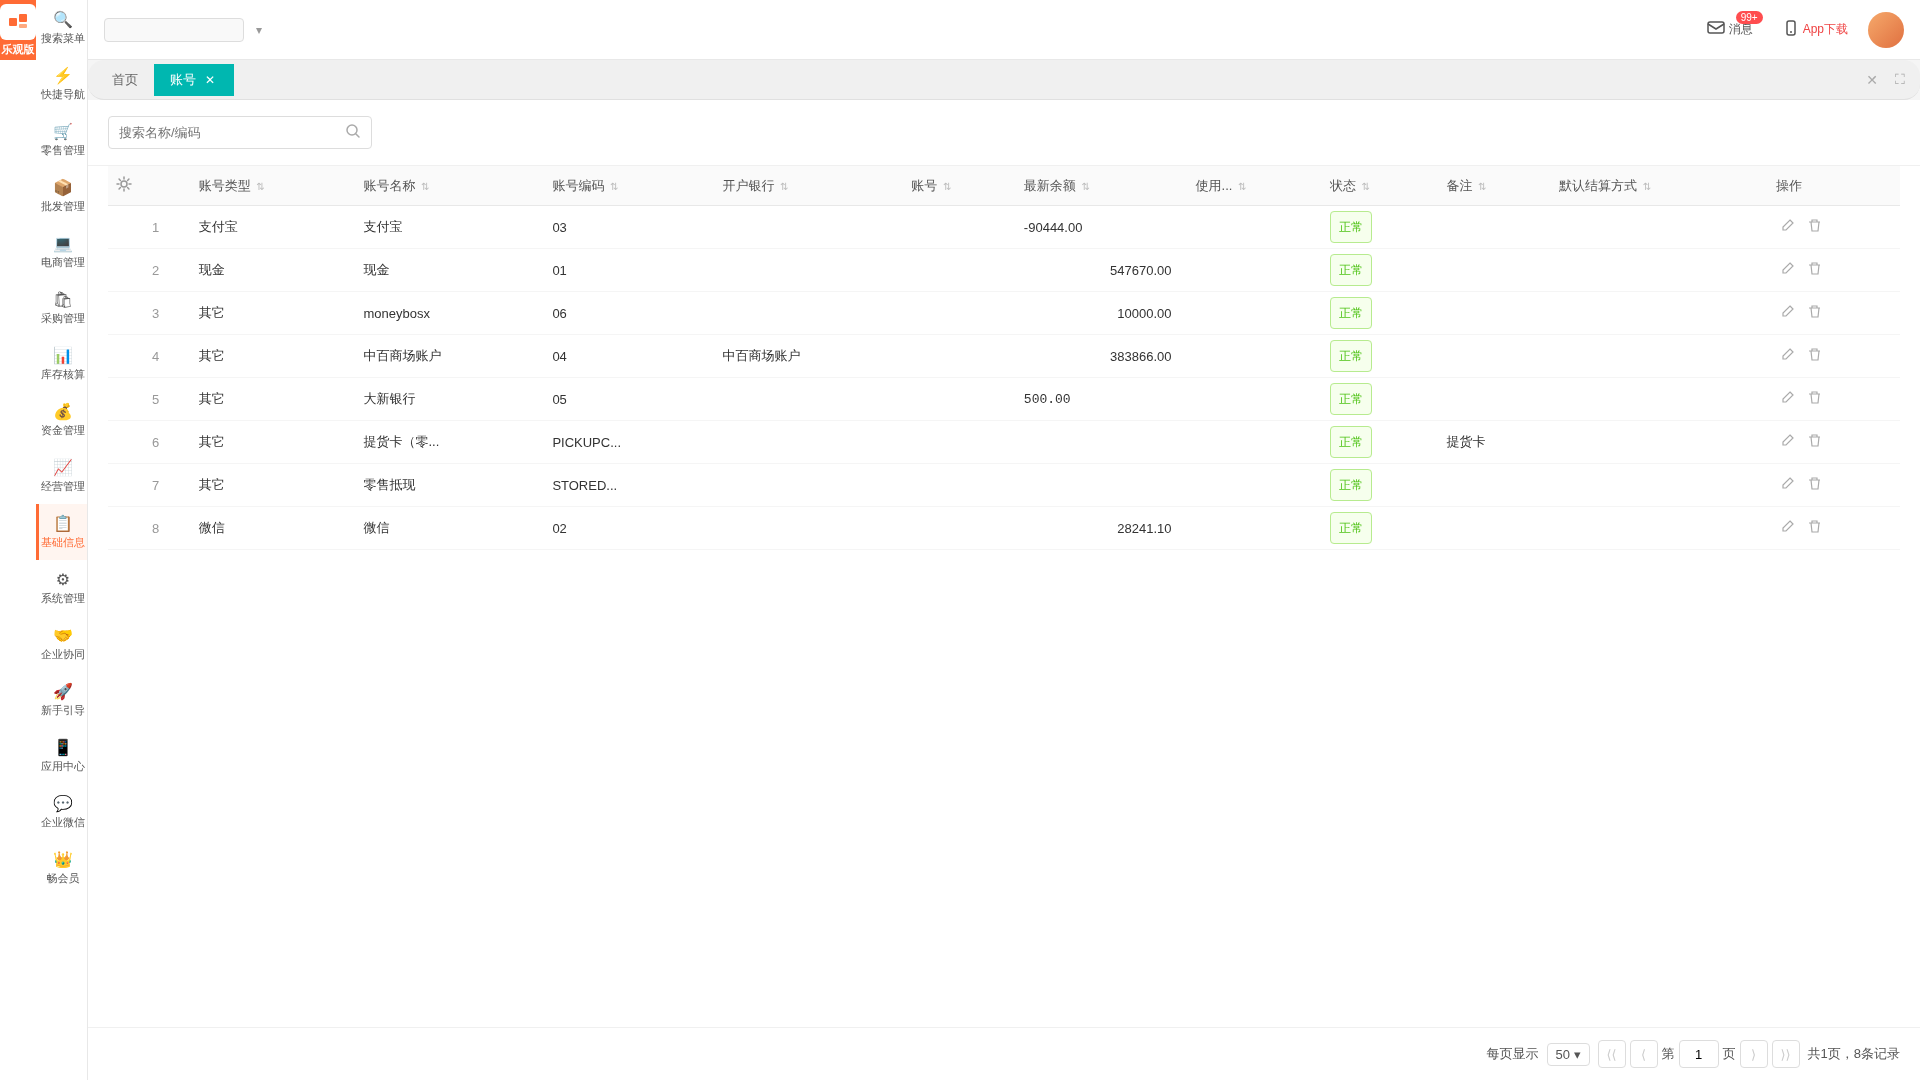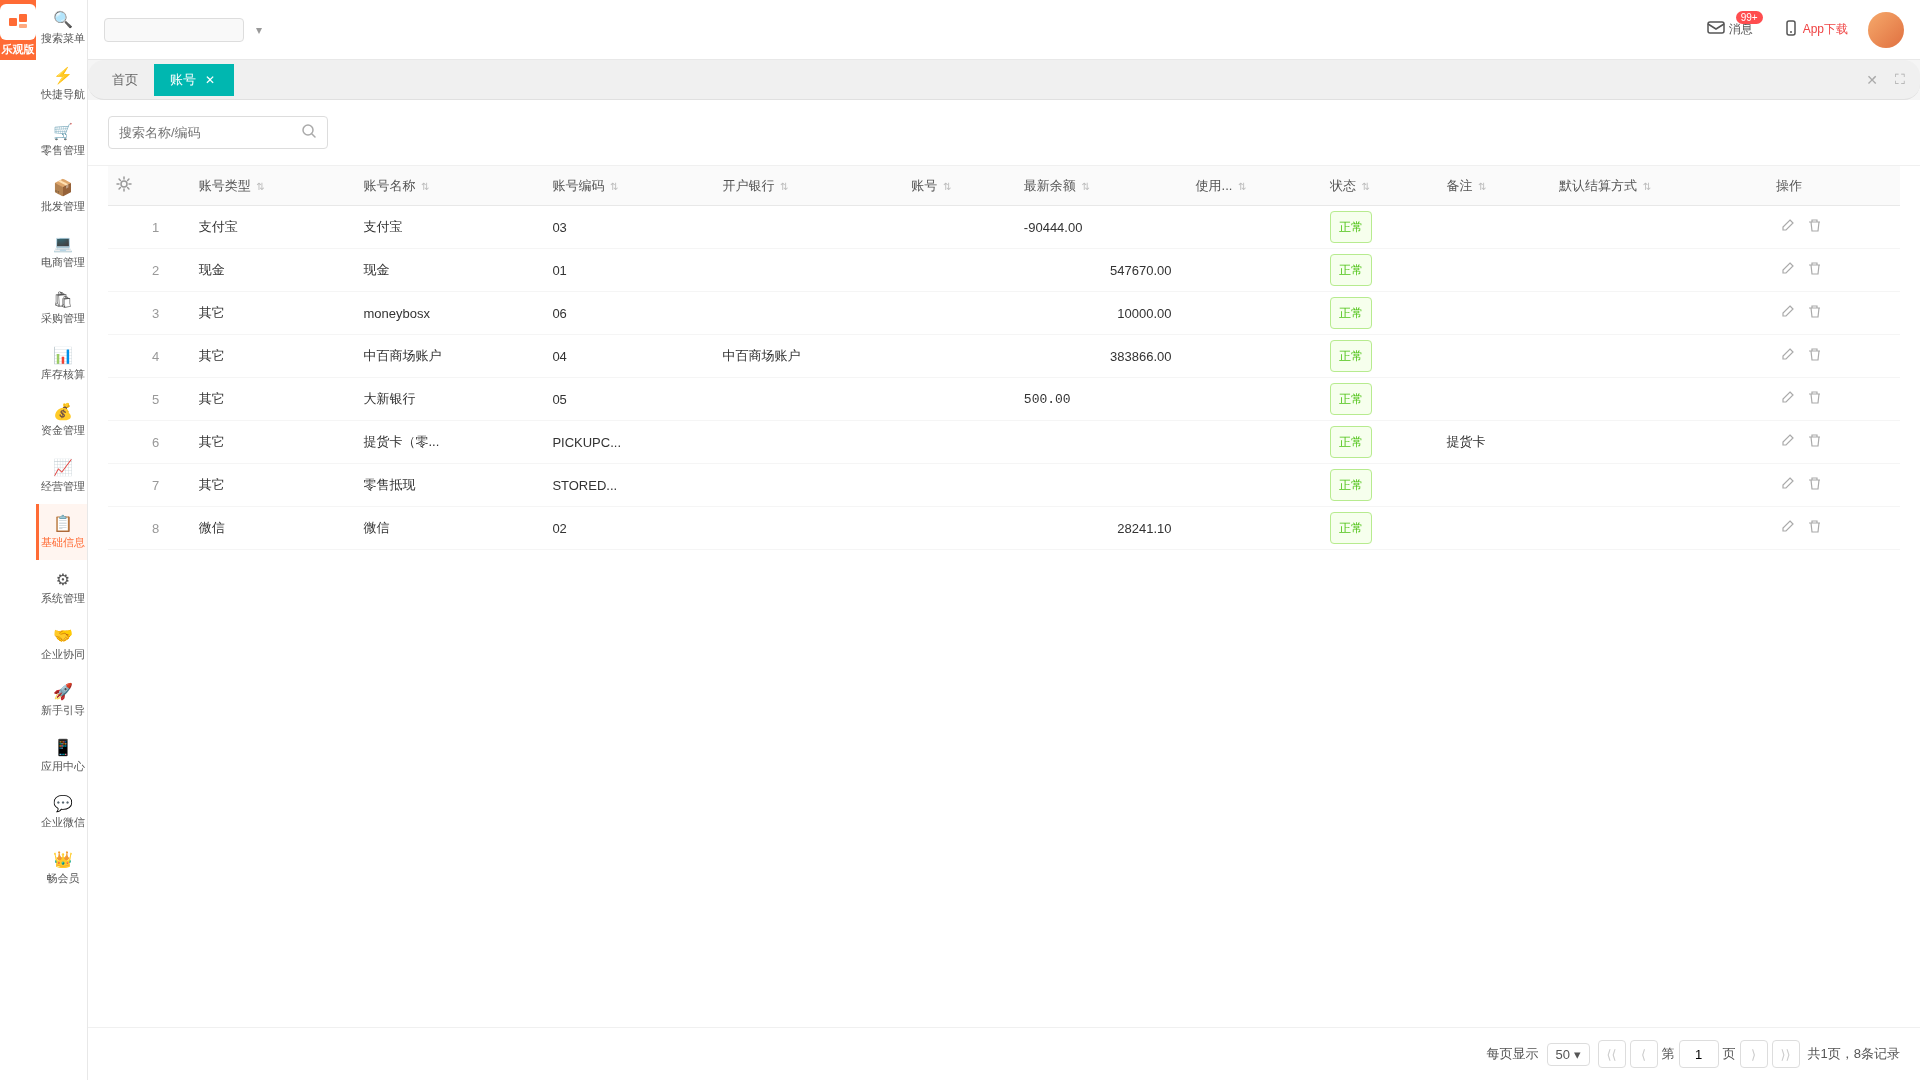--- a/index.html
+++ b/index.html
@@ -219,21 +219,21 @@
       padding: 16px 20px;
       border-bottom: 1px solid #f0f0f0;
       flex-shrink: 0;
     }
     .search-input-wrap {
       display: flex;
       align-items: center;
       border: 1px solid #ddd;
       border-radius: 4px;
       padding: 6px 10px;
-      width: 220px;
+      width: 264px;
       background: #fff;
     }
     .search-input-wrap input {
       border: none;
       outline: none;
       font-size: 13px;
       flex: 1;
       color: #999;
     }
     .search-icon-btn {

